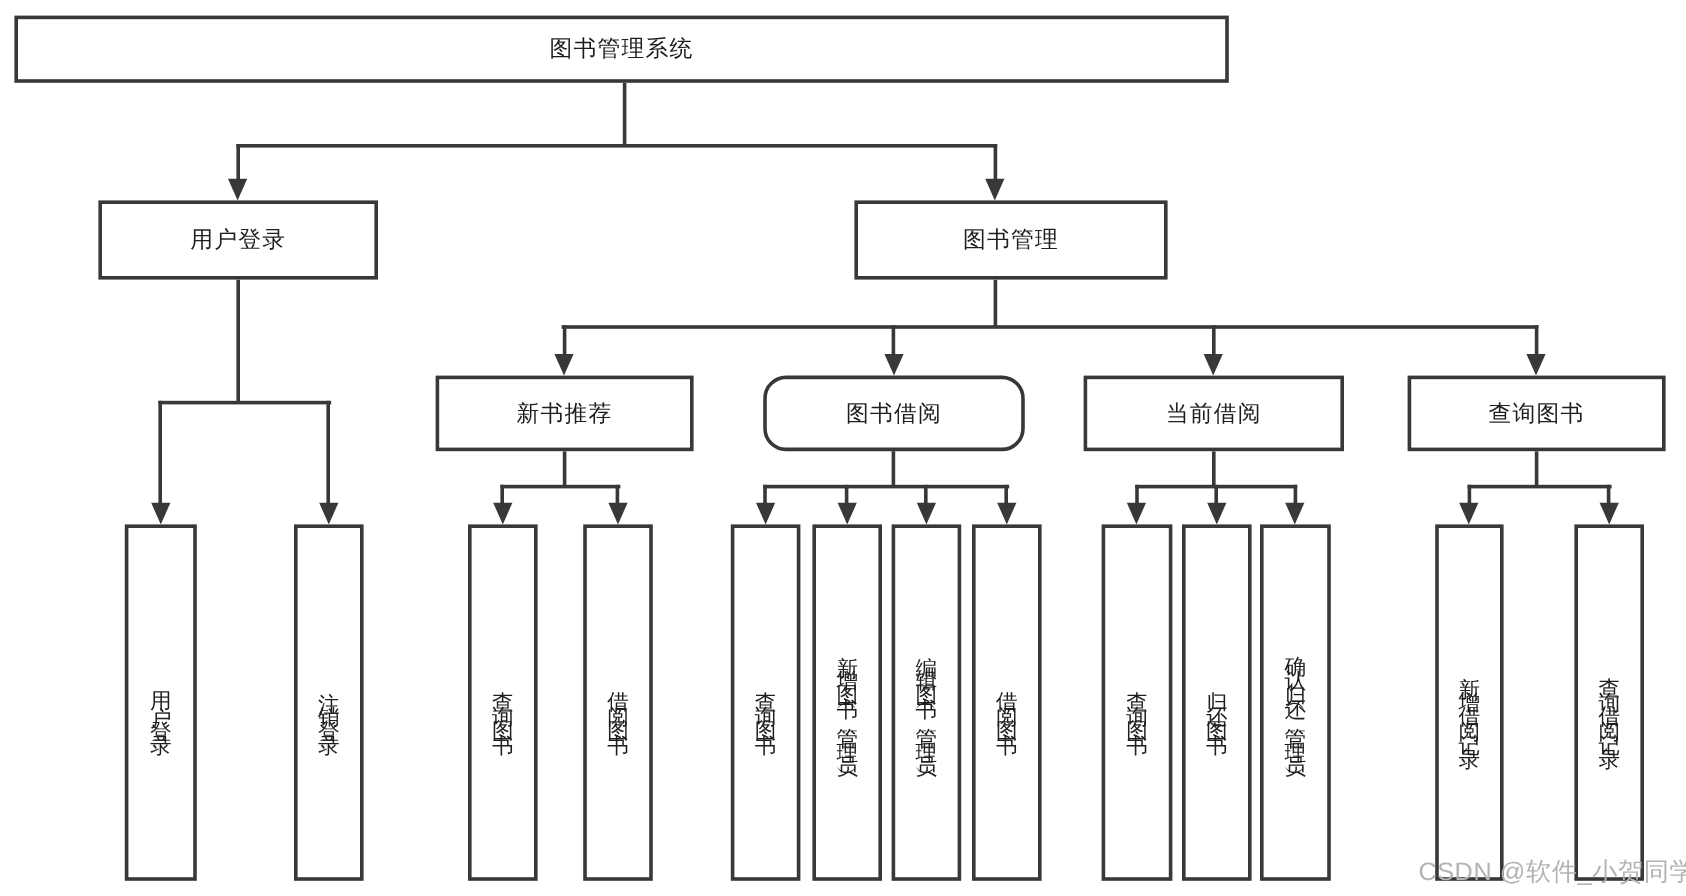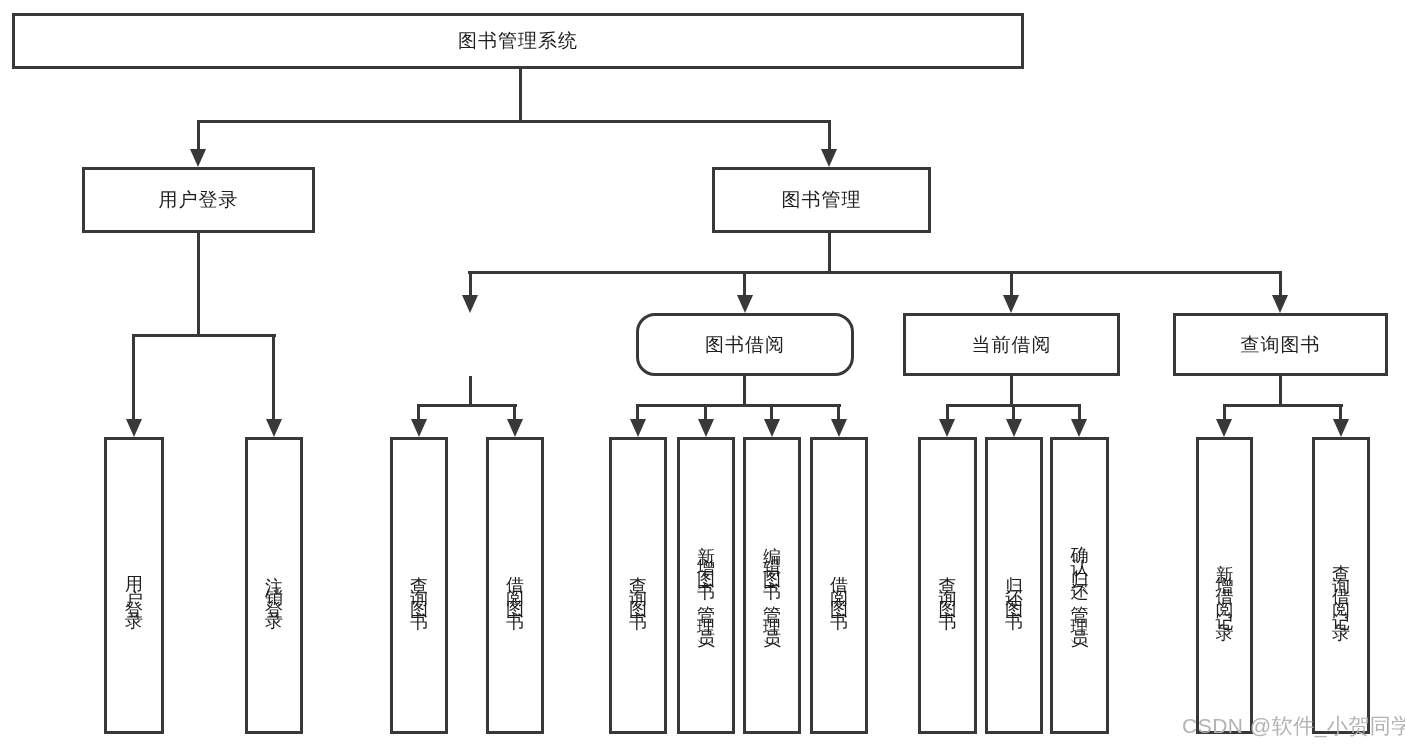--- a/index.html
+++ b/index.html
@@ -66,21 +66,21 @@
   <div class="vline" style="left:519px;top:69px;height:53px;"></div>
   <div class="hline" style="left:197px;top:120px;width:634px;"></div>
   <div class="vline" style="left:197px;top:120px;height:30px;"></div>
   <div class="arr" style="left:190px;top:149px;"></div>
   <div class="vline" style="left:828px;top:120px;height:30px;"></div>
   <div class="arr" style="left:821px;top:149px;"></div>
 
   <div class="box lvl2" style="left:82px;width:233px;">
     <span>用户登录</span>
   </div>
-  <div class="box lvl2" style="left:712px;width:219px;">
+  <div class="box lvl2" style="left:712px;width:261px;">
     <span>图书管理</span>
   </div>
 
   <div class="vline" style="left:197px;top:233px;height:103px;"></div>
   <div class="hline" style="left:132px;top:334px;width:144px;"></div>
   <div class="vline" style="left:132px;top:334px;height:86px;"></div>
   <div class="arr" style="left:126px;top:419px;"></div>
   <div class="vline" style="left:272px;top:334px;height:86px;"></div>
   <div class="arr" style="left:266px;top:419px;"></div>
 
@@ -88,20 +88,23 @@
   <div class="hline" style="left:468px;top:271px;width:814px;"></div>
   <div class="vline" style="left:469px;top:271px;height:26px;"></div>
   <div class="arr" style="left:462px;top:295px;"></div>
   <div class="vline" style="left:743px;top:271px;height:26px;"></div>
   <div class="arr" style="left:737px;top:295px;"></div>
   <div class="vline" style="left:1010px;top:271px;height:26px;"></div>
   <div class="arr" style="left:1003px;top:295px;"></div>
   <div class="vline" style="left:1279px;top:271px;height:26px;"></div>
   <div class="arr" style="left:1272px;top:295px;"></div>
 
+  <div class="box lvl3" style="left:363px;width:215px;">
+    <span>新书推荐</span>
+  </div>
   <div class="box lvl3" style="left:636px;width:218px;border-radius:19px;">
     <span>图书借阅</span>
   </div>
   <div class="box lvl3" style="left:903px;width:217px;text-align:center;">
     <span>当前借阅</span>
   </div>
   <div class="box lvl3" style="left:1173px;width:215px;">
     <span>查询图书</span>
   </div>
 

